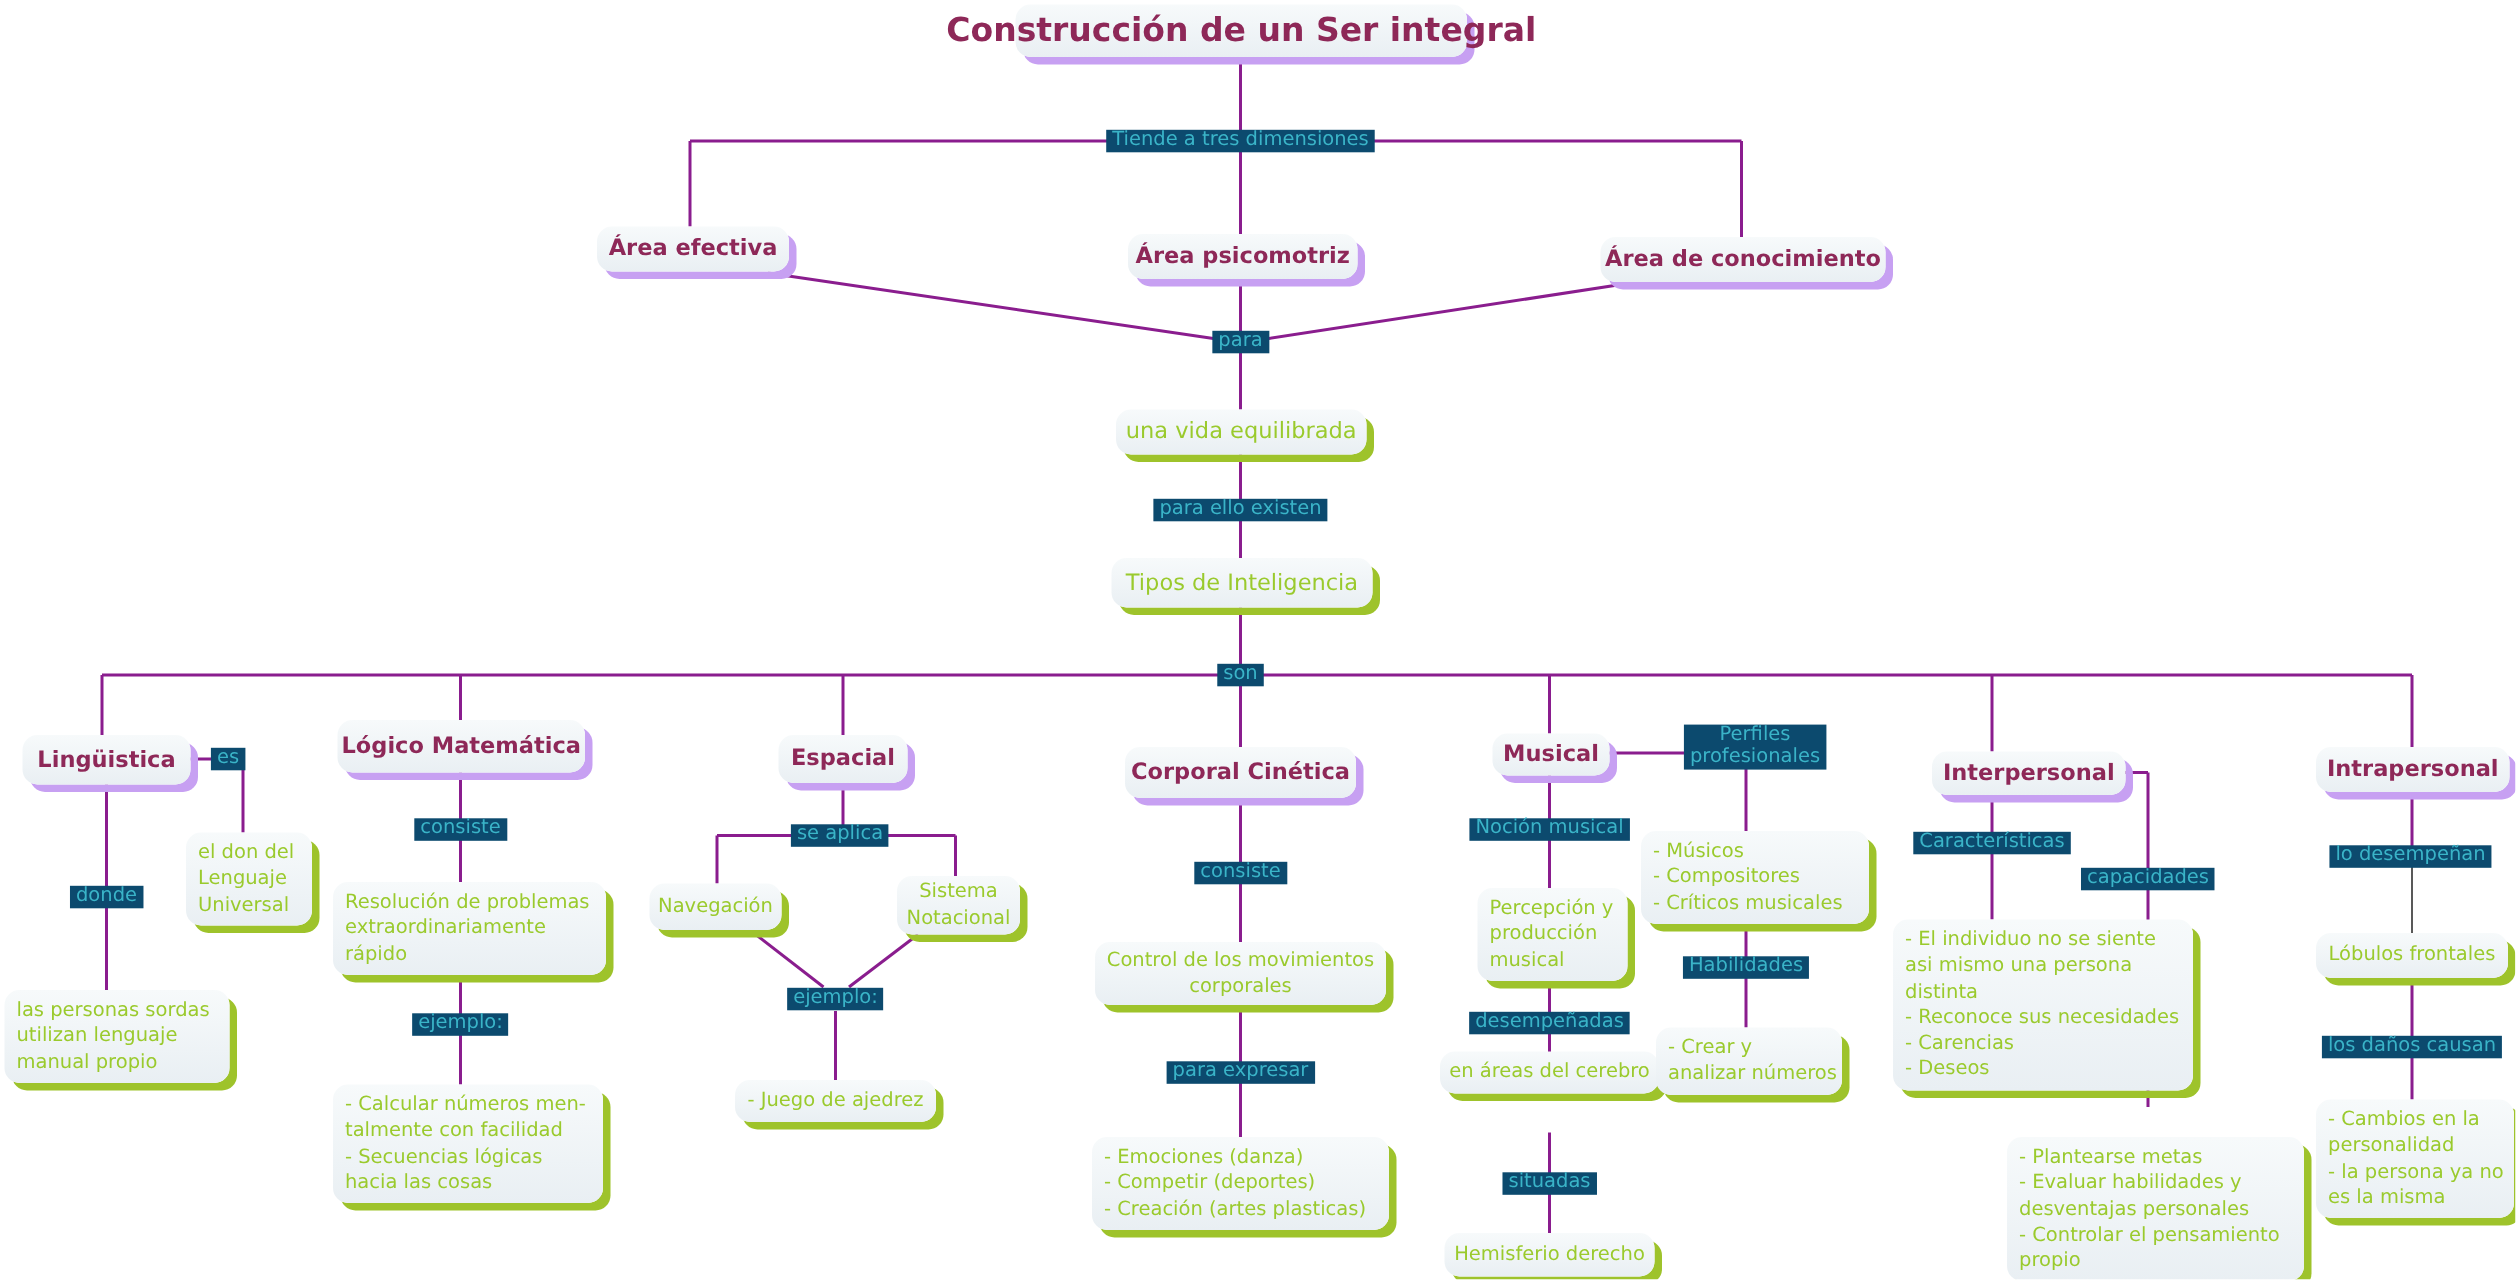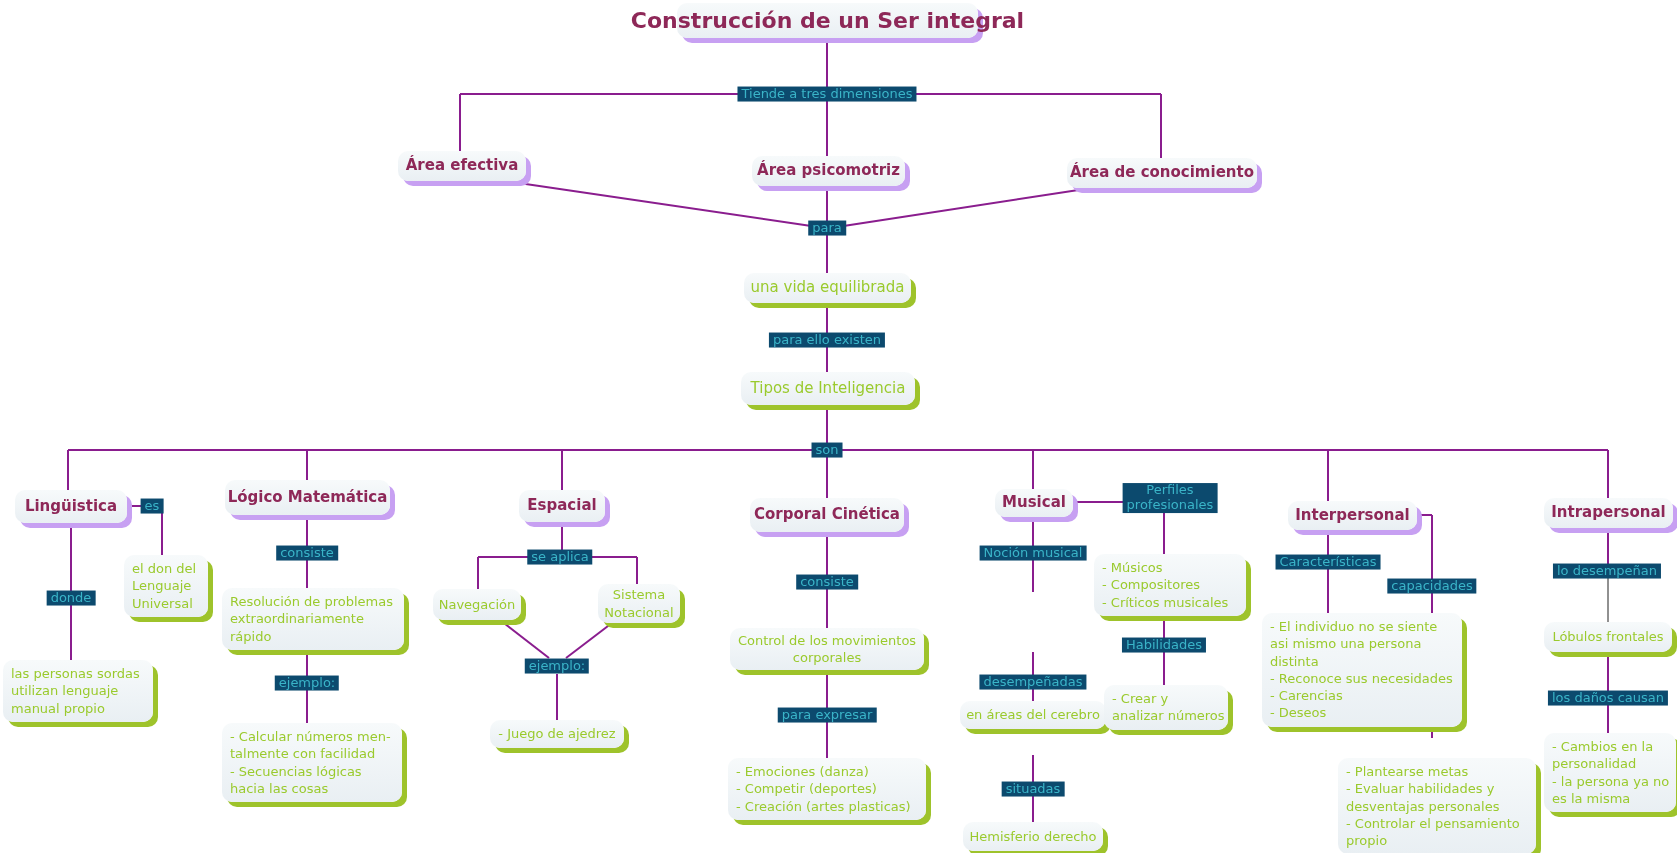--- a/index.html
+++ b/index.html
@@ -130,20 +130,23 @@
   <div class="node leaf center" style="left:598px;top:584px;width:82px;height:39px;">Sistema
 Notacional</div>
   <div class="node leaf center" style="left:490px;top:720px;width:134px;height:28px;">- Juego de ajedrez</div>
 
   <div class="node leaf center" style="left:730px;top:628px;width:194px;height:42px;">Control de los movimientos
 corporales</div>
   <div class="node leaf" style="left:728px;top:758px;width:198px;">- Emociones (danza)
 - Competir (deportes)
 - Creación (artes plasticas)</div>
 
+  <div class="node leaf" style="left:985px;top:592px;width:100px;">Percepción y
+producción
+musical</div>
   <div class="node leaf center" style="left:960px;top:701px;width:146px;height:28px;text-align:center;">en áreas del cerebro</div>
   <div class="node leaf center" style="left:963px;top:822px;width:140px;height:29px;">Hemisferio derecho</div>
   <div class="node leaf" style="left:1094px;top:554px;width:152px;">- Músicos
 - Compositores
 - Críticos musicales</div>
   <div class="node leaf" style="left:1104px;top:685px;width:124px;">- Crear y
 analizar números</div>
 
   <div class="node leaf" style="left:1230px;top:613px;width:200px;margin-left:32px;">- El individuo no se siente
 asi mismo una persona

